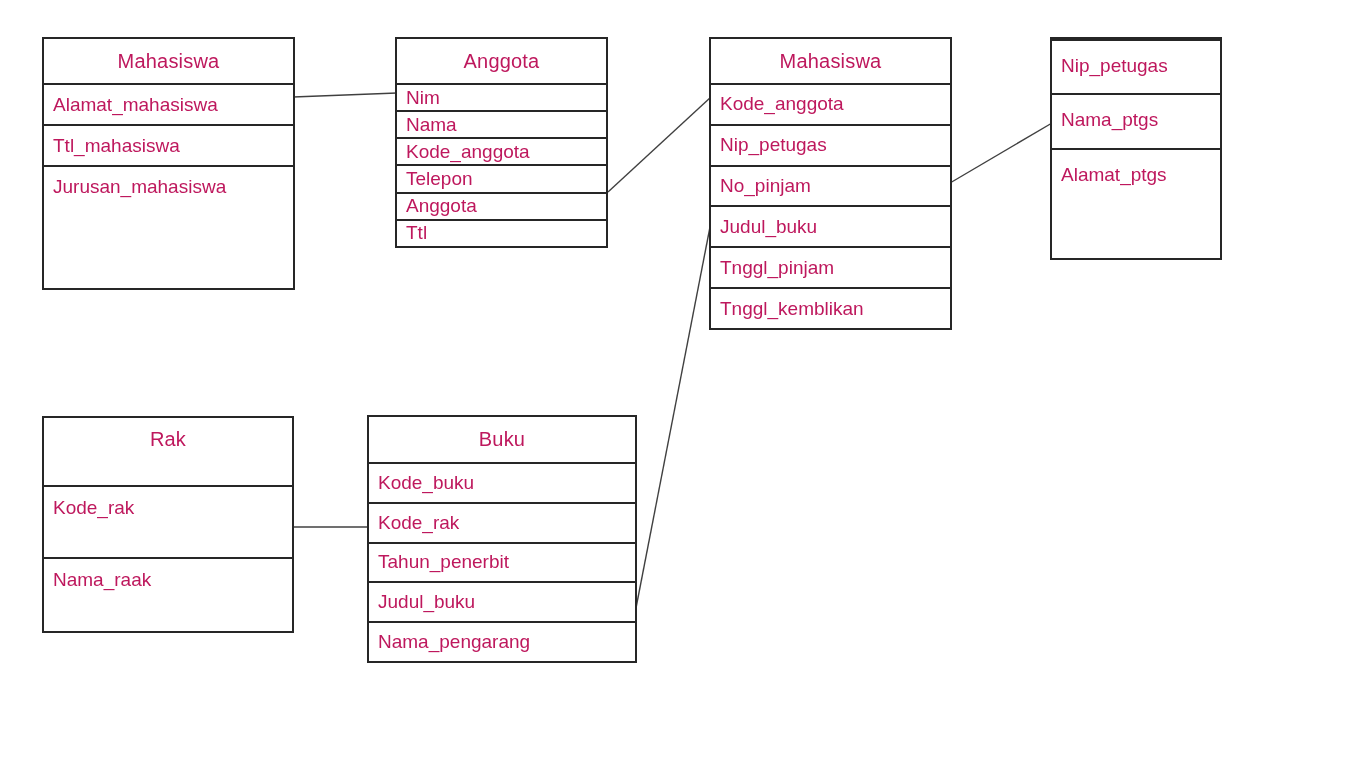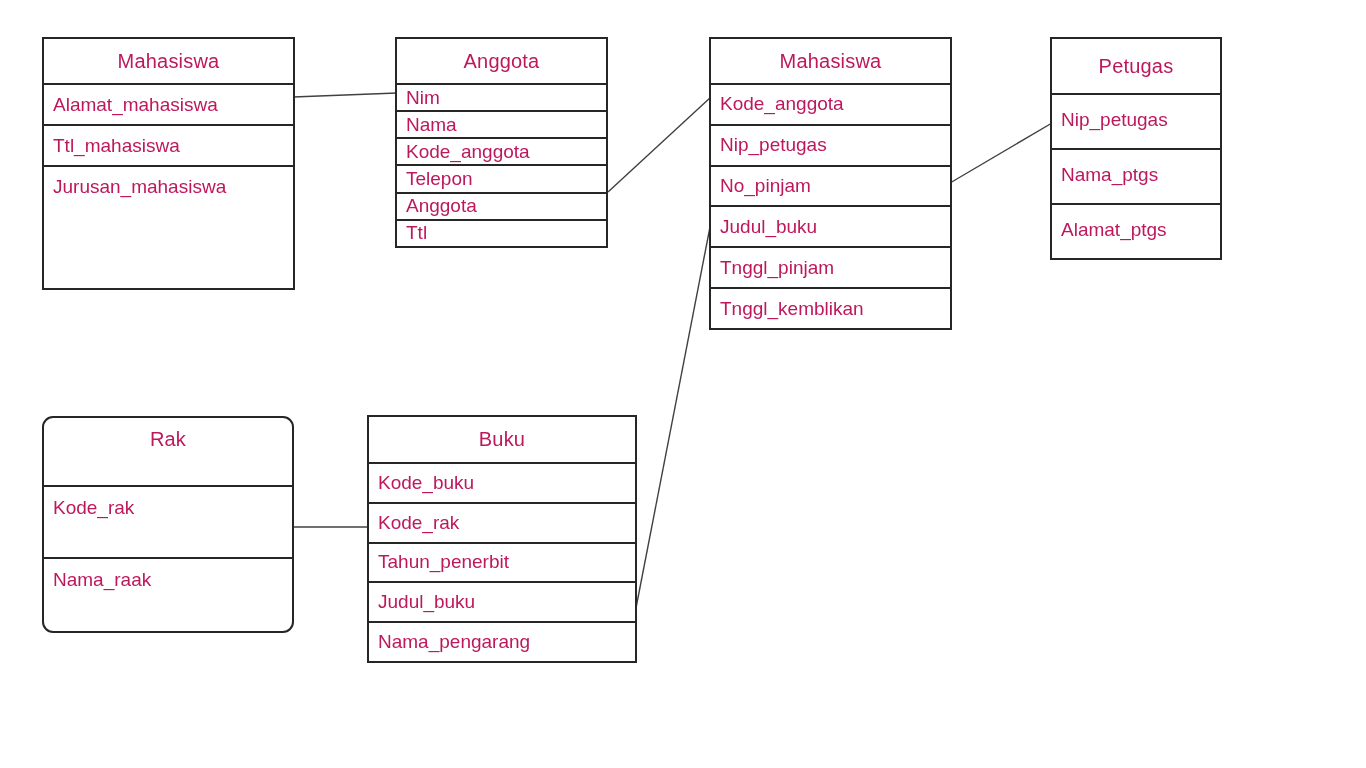--- a/index.html
+++ b/index.html
@@ -45,21 +45,21 @@
     font-size: 19px;
     box-sizing: border-box;
     overflow: hidden;
     white-space: nowrap;
   }
   #t-mahasiswa { left: 42px;   top: 37px;  width: 253px; height: 253px; grid-template-rows: 44px repeat(5, 1fr); }
   #t-anggota   { left: 395px;  top: 37px;  width: 213px; height: 211px; grid-template-rows: 44px repeat(6, 1fr); }
   #t-pinjaman  { left: 709px;  top: 37px;  width: 243px; height: 293px; grid-template-rows: 44px repeat(6, 1fr); }
   #t-petugas   { left: 1050px; top: 37px;  width: 172px; height: 223px; grid-template-rows: 54px repeat(3, 1fr); }
   #t-petugas .row { align-items: flex-start; padding-top: 14px; }
-  #t-rak       { left: 42px;   top: 416px; width: 252px; height: 217px; grid-template-rows: 67px 72px 1fr; border-radius: 11px; }
+  #t-rak       { left: 42px;   top: 416px; width: 252px; height: 217px; grid-template-rows: 67px 72px 1fr; }
   #t-rak .hdr  { align-items: flex-start; padding-top: 10px; }
   #t-rak .row  { align-items: flex-start; padding-top: 10px; }
   #t-buku      { left: 367px;  top: 415px; width: 270px; height: 248px; grid-template-rows: 45px repeat(5, 1fr); }
 </style>
 </head>
 <body>
 
 <div id="canvas">
 
   <svg id="rel-lines" viewBox="0 0 1366 768" xmlns="http://www.w3.org/2000/svg">
@@ -91,21 +91,20 @@
     <div class="hdr">Mahasiswa</div>
     <div class="row">Kode_anggota</div>
     <div class="row">Nip_petugas</div>
     <div class="row">No_pinjam</div>
     <div class="row">Judul_buku</div>
     <div class="row">Tnggl_pinjam</div>
     <div class="row">Tnggl_kemblikan</div>
   </div>
 
   <div class="entity" id="t-petugas">
-    <div class="hdr">Petugas</div>
     <div class="row">Nip_petugas</div>
     <div class="row">Nama_ptgs</div>
     <div class="row">Alamat_ptgs</div>
   </div>
 
   <div class="entity" id="t-rak">
     <div class="hdr">Rak</div>
     <div class="row">Kode_rak</div>
     <div class="row">Nama_raak</div>
   </div>

